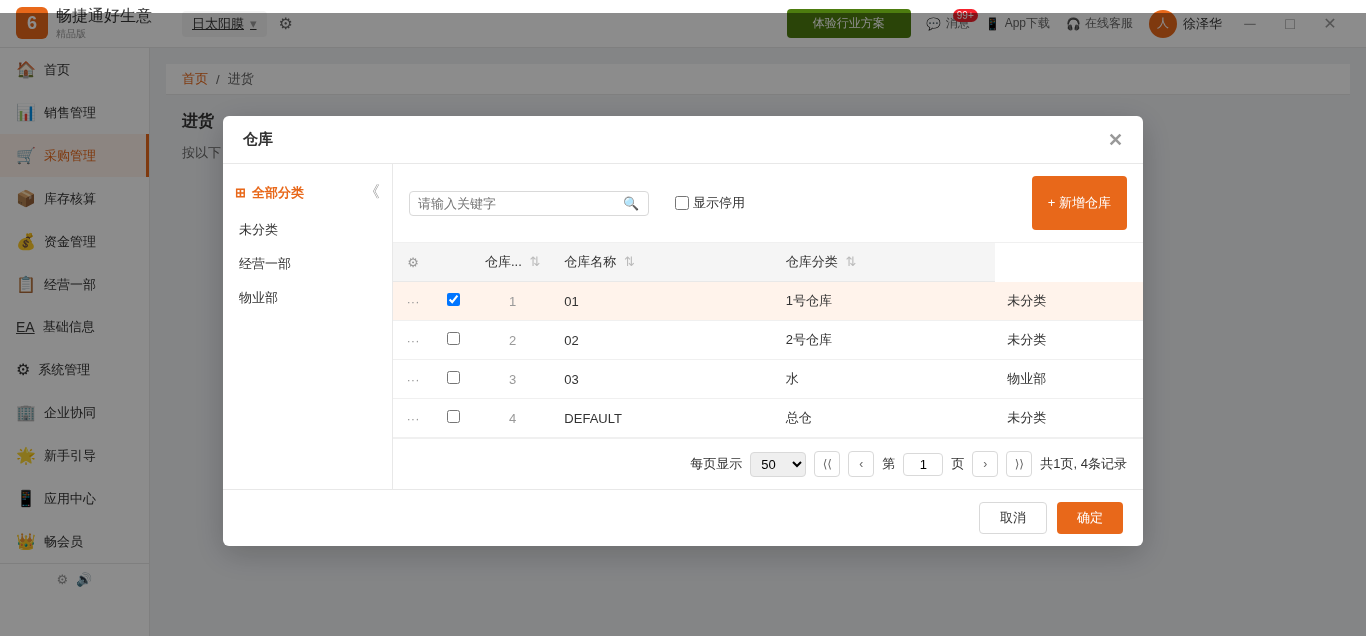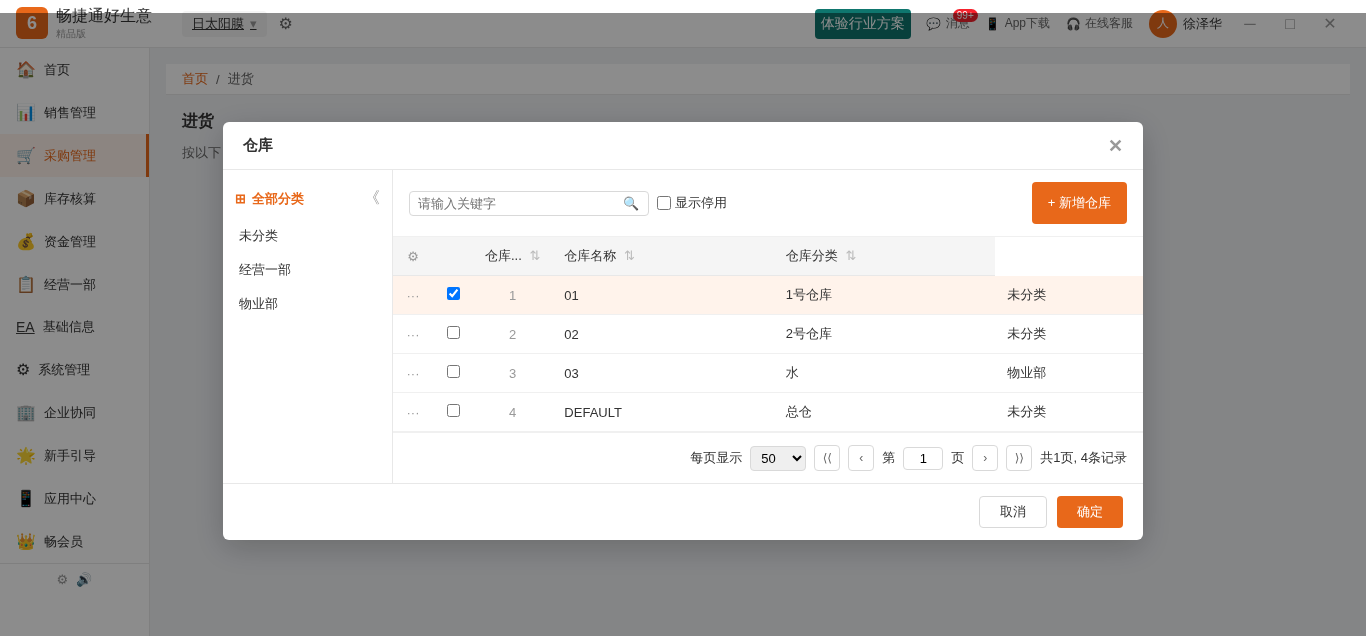--- a/index.html
+++ b/index.html
@@ -10,21 +10,21 @@
       display: flex; align-items: center; background: #fff; height: 48px;
       padding: 0 16px; border-bottom: 1px solid #e8e8e8; position: relative; z-index: 10;
     }
     .logo-area { display: flex; align-items: center; width: 150px; }
     .logo-icon { width: 32px; height: 32px; background: #e8681a; border-radius: 6px; display: flex; align-items: center; justify-content: center; color: #fff; font-weight: bold; font-size: 18px; margin-right: 8px; }
     .logo-text { font-size: 16px; color: #333; line-height: 1.3; }
     .logo-sub { font-size: 10px; color: #999; }
     .store-selector { display: flex; align-items: center; background: #f5f5f5; border-radius: 4px; padding: 4px 10px; margin-left: 16px; cursor: pointer; color: #333; font-size: 13px; text-decoration: underline; }
     .store-selector .arrow { margin-left: 6px; color: #999; }
     .header-actions { display: flex; align-items: center; margin-left: auto; gap: 16px; }
-    .btn-experience { background: #0f766e; color: #fff; border: none; border-radius: 4px; padding: 6px 6px; cursor: pointer; font-size: 14px; }
+    .btn-experience { background: #4d7c0f; color: #fff; border: none; border-radius: 4px; padding: 6px 26px; cursor: pointer; font-size: 12px; }
     .header-icon-btn { display: flex; align-items: center; gap: 4px; color: #666; cursor: pointer; font-size: 12px; position: relative; }
     .badge { background: #f5222d; color: #fff; font-size: 10px; border-radius: 8px; padding: 1px 4px; position: absolute; top: -6px; right: -8px; }
     .gear-icon { color: #666; cursor: pointer; font-size: 16px; }
     .user-area { display: flex; align-items: center; gap: 6px; color: #333; cursor: pointer; }
     .avatar { width: 28px; height: 28px; background: #e8681a; border-radius: 50%; display: flex; align-items: center; justify-content: center; color: #fff; font-size: 12px; }
 
     
     .breadcrumb-bar {
       background: #fff; padding: 6px 16px; border-bottom: 1px solid #e8e8e8;
       display: flex; align-items: center; gap: 8px; font-size: 13px; color: #666;
@@ -65,27 +65,27 @@
 
     
     .category-panel { width: 170px; border-right: 1px solid #e8e8e8; padding: 12px 0; flex-shrink: 0; }
     .cat-header { display: flex; align-items: center; justify-content: space-between; padding: 6px 12px 10px; }
     .cat-title { font-size: 13px; font-weight: bold; color: #e8681a; display: flex; align-items: center; gap: 6px; }
     .cat-collapse { color: #999; cursor: pointer; font-size: 16px; }
     .cat-item { padding: 8px 16px; color: #333; cursor: pointer; font-size: 13px; }
 
     
     .table-panel { flex: 1; display: flex; flex-direction: column; overflow: hidden; }
-    .table-toolbar { display: flex; align-items: center; padding: 12px 16px; gap: 0; border-bottom: 1px solid #f0f0f0; }
+    .table-toolbar { display: flex; align-items: center; padding: 12px 16px; gap: 18px; border-bottom: 1px solid #f0f0f0; }
     .search-box { display: flex; align-items: center; border: 1px solid #d9d9d9; border-radius: 4px; padding: 4px 8px; flex: 1; max-width: 240px; background: #fff; }
     .search-box input { border: none; outline: none; font-size: 13px; width: 100%; color: #333; }
     .search-box .s-btn { color: #999; cursor: pointer; }
     .show-disabled { display: flex; align-items: center; gap: 4px; font-size: 13px; color: #333; margin-left: 8px; }
     .show-disabled input[type=checkbox] { width: 14px; height: 14px; }
-    .btn-new { background: #e8681a; color: #fff; border: none; border-radius: 4px; padding: 12px 16px; cursor: pointer; font-size: 13px; margin-left: auto; }
+    .btn-new { background: #e8681a; color: #fff; border: none; border-radius: 4px; padding: 18px 16px; cursor: pointer; font-size: 13px; margin-left: auto; }
 
     
     .data-table { flex: 1; overflow: auto; }
     table { width: 100%; border-collapse: collapse; font-size: 13px; }
     thead th { background: #f5f5f5; padding: 10px 12px; text-align: left; color: #333; font-weight: normal; border-bottom: 1px solid #e8e8e8; white-space: nowrap; }
     thead th .sort-icon { color: #bbb; margin-left: 4px; }
     tbody tr { border-bottom: 1px solid #f0f0f0; }
     tbody tr.selected { background: #fff3eb; }
     tbody td { padding: 10px 12px; color: #333; }
     .row-num { color: #999; text-align: center; width: 40px; }

